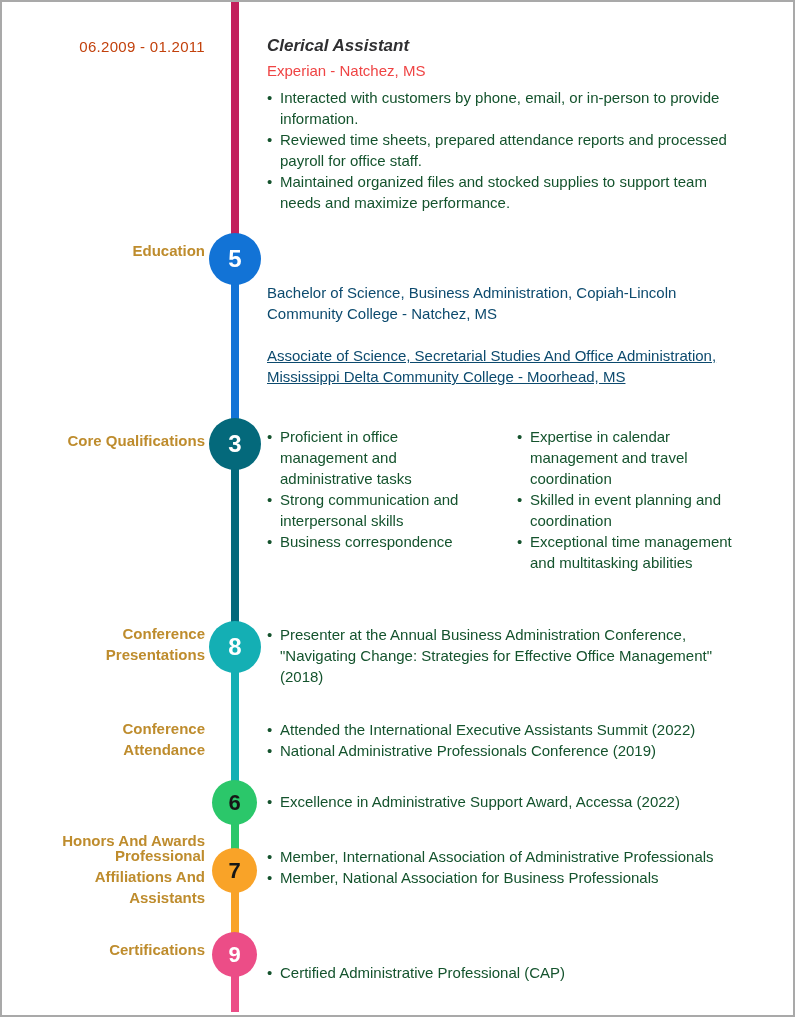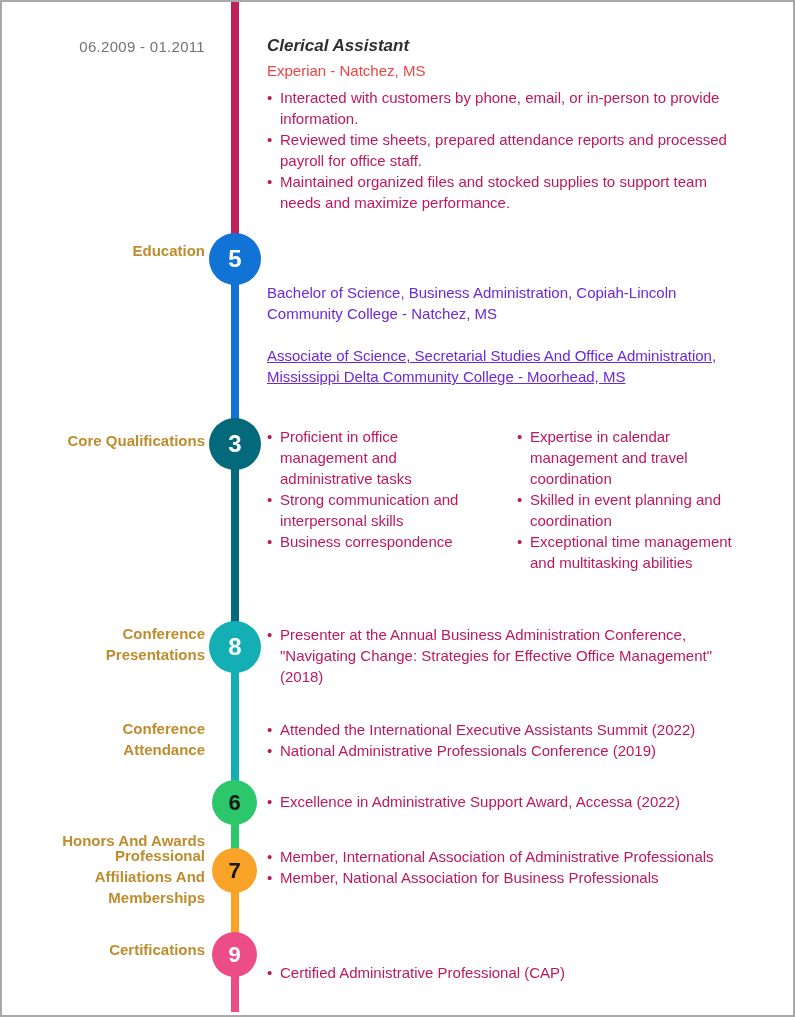--- a/index.html
+++ b/index.html
@@ -42,31 +42,31 @@
   .lbl-education { top:238px; }
   .lbl-core      { top:428px; }
   .lbl-conf-pres { top:621px; }
   .lbl-conf-att  { top:716px; }
   .lbl-honors    { top:828px; }
   .lbl-affil     { top:843px; }
   .lbl-cert      { top:937px; }
   
   .date-range {
     position:absolute; top:36px; left:0; width:203px; text-align:right;
-    font-size:15px; color:#737373; letter-spacing:0.3px;
+    font-size:15px; color:#c2410c; letter-spacing:0.3px;
   }
   
   .content { position:absolute; left:265px; font-size:15px; line-height:21px; }
   .job-title { top:33px; font-size:17px; font-weight:bold; font-style:italic; color:#2f2f31; }
   .company   { top:58px; color:#ef4444; }
-  .para { color:#6d28d9; }
+  .para { color:#0c4a6e; }
   .edu-p1 { top:280px; width:465px; }
   .edu-p2 { top:343px; width:465px;text-decoration:underline; }
   ul.bullets { list-style:none; margin:0; padding:0; }
-  ul.bullets li { position:relative; padding-left:13px; margin:0; color:#be185d; }
+  ul.bullets li { position:relative; padding-left:13px; margin:0; color:#14532d; }
   ul.bullets li::before { content:"\2022"; position:absolute; left:0; }
   .exp-bullets    { top:85px;  width:470px; }
   .core-col1      { top:424px; left:265px; width:218px; }
   .core-col2      { top:424px; left:515px; width:242px; }
   .pres-bullets   { top:622px; width:480px; }
   .att-bullets    { top:717px; width:480px; }
   .honors-bullets { top:789px; width:495px; }
   .affil-bullets  { top:844px; width:450px; }
   .cert-bullets   { top:960px; width:480px; }
 </style>
@@ -129,21 +129,21 @@
   </ul>
 
   <div class="sec-label lbl-honors">Honors And Awards</div>
   <div class="circle circle-sm c-6" style="background: rgb(43, 199, 106);">
     <span class="num-dark">6</span>
   </div>
   <ul class="bullets content honors-bullets">
     <li>Excellence in Administrative Support Award, Accessa (2022)</li>
   </ul>
 
-  <div class="sec-label lbl-affil">Professional Affiliations And Memberships</div>
+  <div class="sec-label lbl-affil">Professional Affiliations And Assistants</div>
   <div class="circle circle-sm c-7" style="background: rgb(249, 163, 40);">
     <span class="num-dark">7</span>
   </div>
   <ul class="bullets content affil-bullets">
     <li>Member, International Association of Administrative Professionals</li>
     <li>Member, National Association for Business Professionals</li>
   </ul>
 
   <div class="sec-label lbl-cert">Certifications</div>
   <div class="circle circle-sm c-9" style="background: rgb(236, 77, 135);">

